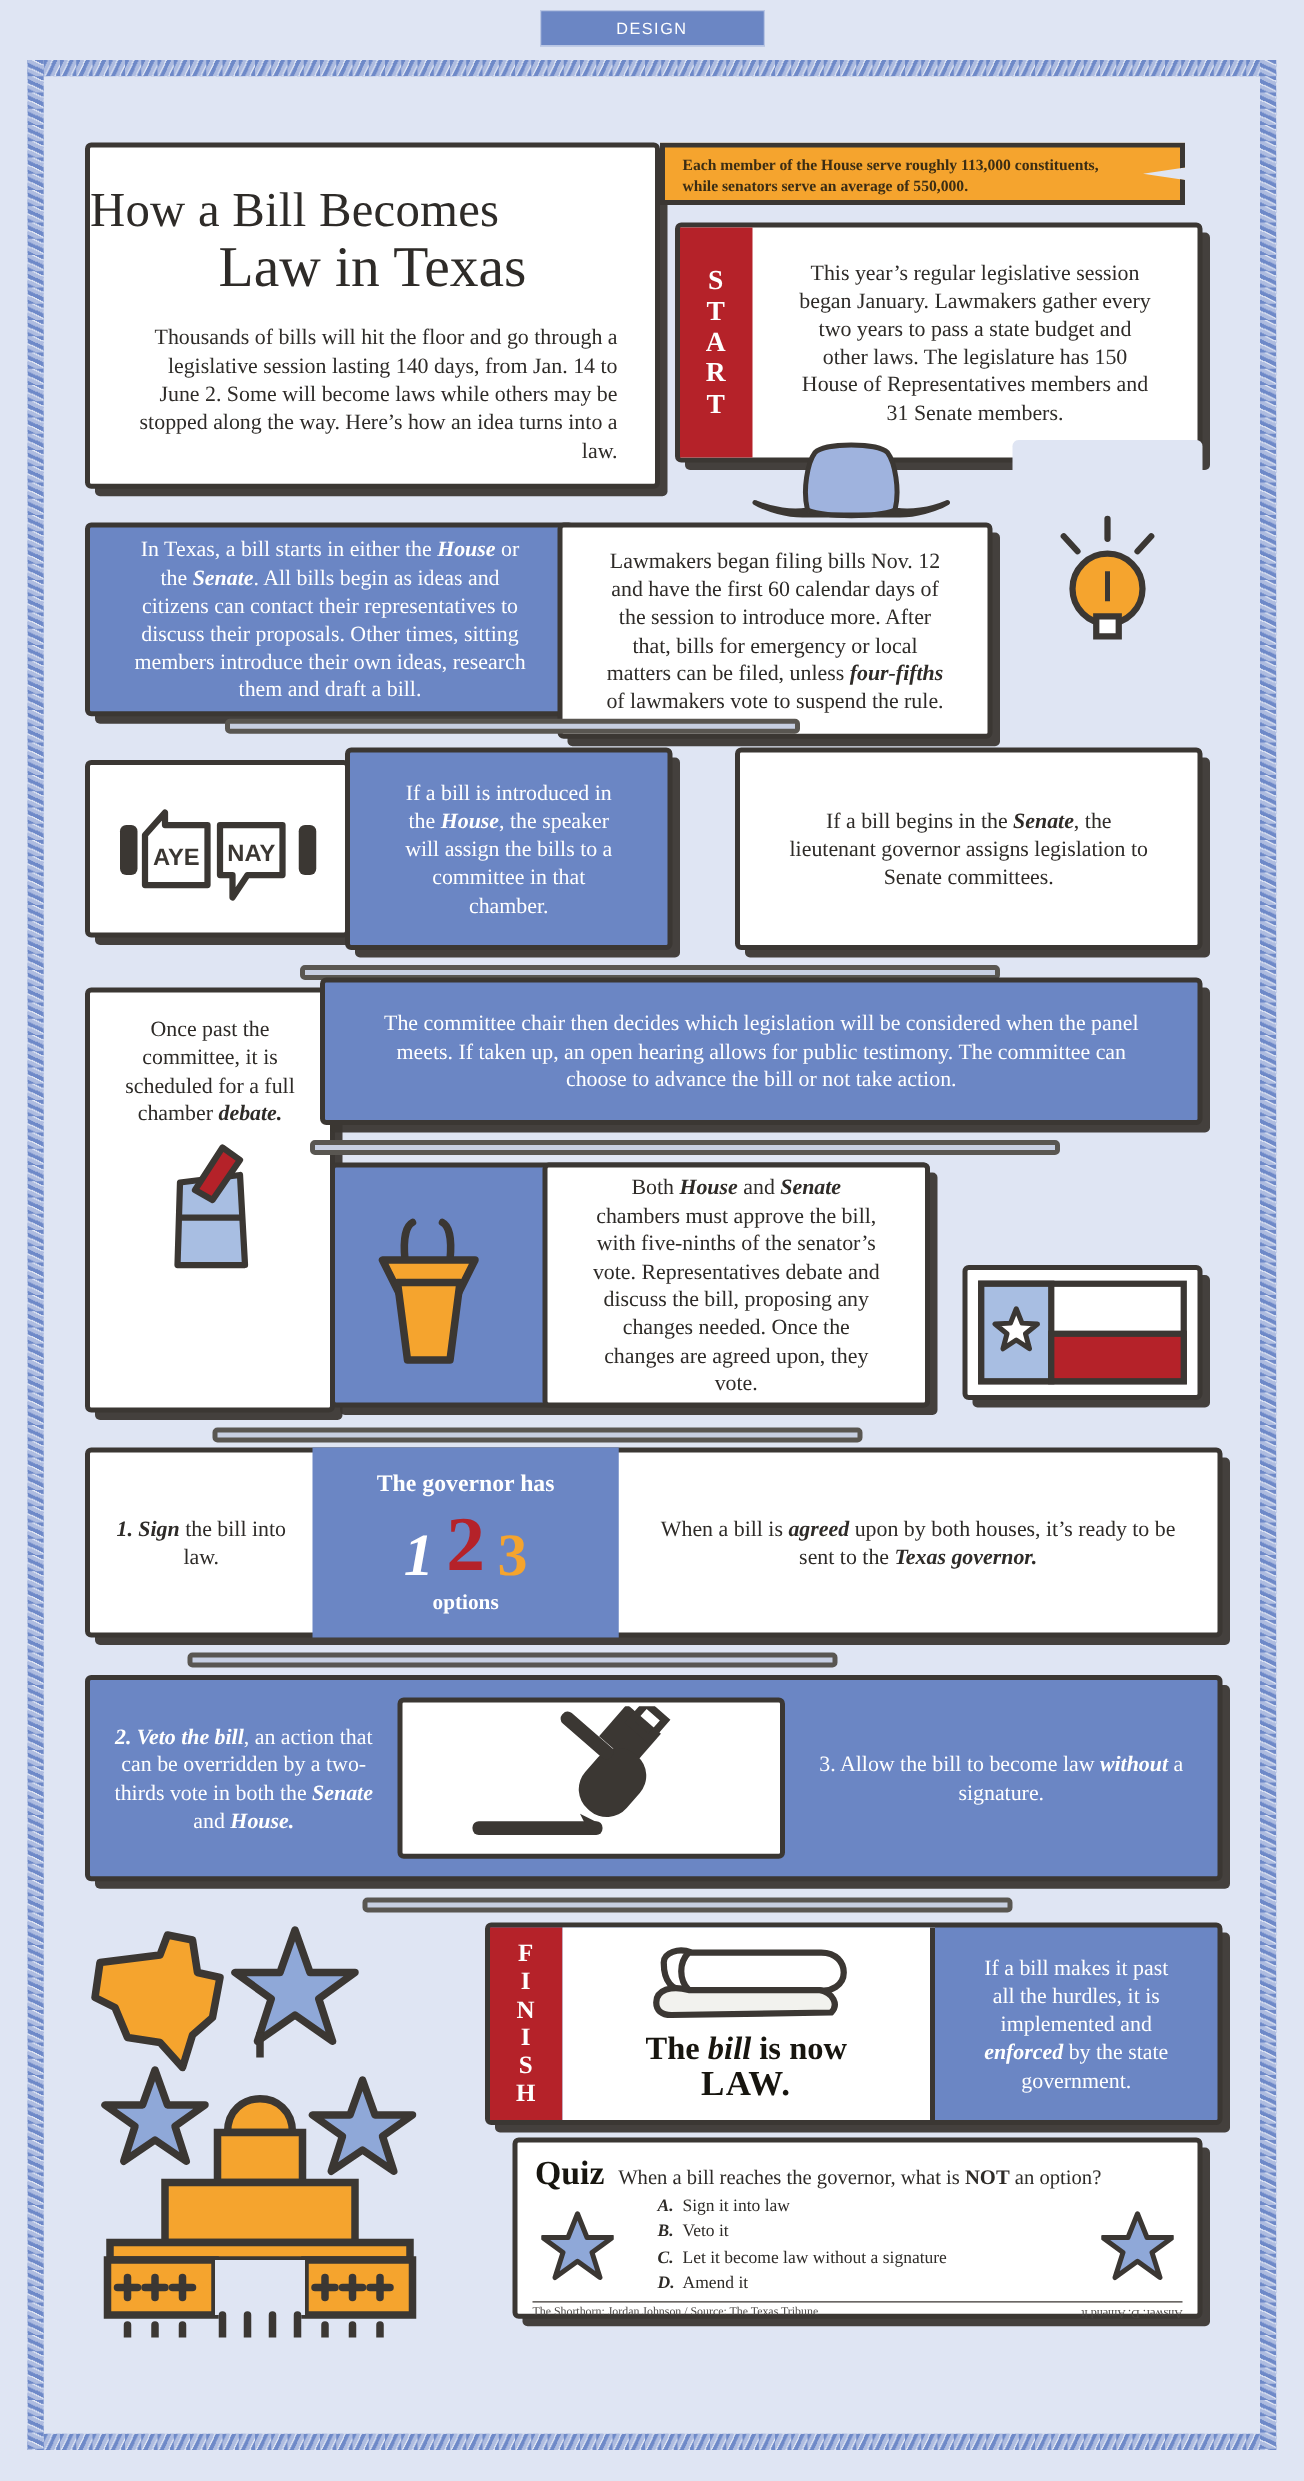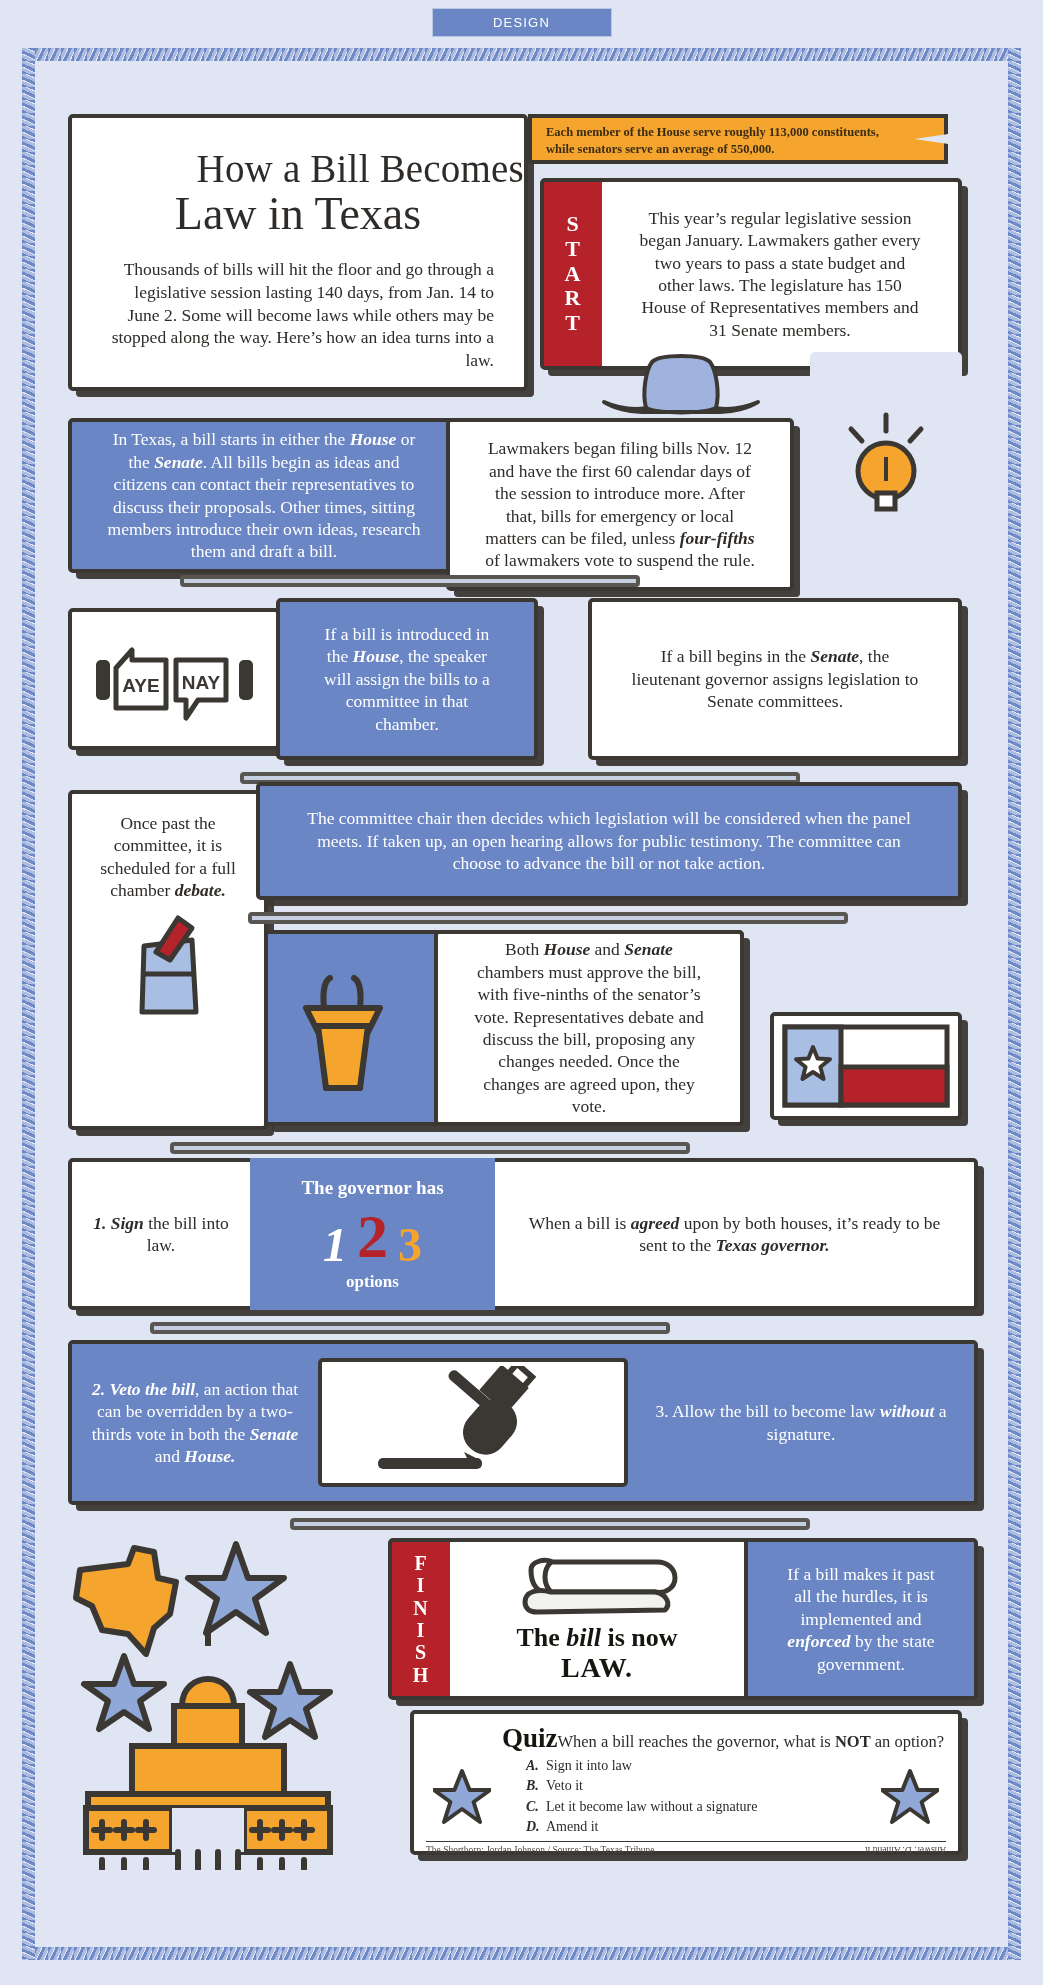--- a/index.html
+++ b/index.html
@@ -39,21 +39,21 @@
   .white { background: #ffffff; }
   .blue  { background: #6b86c4; color: #ffffff; }
   .shadow { box-shadow: 7px 7px 0 -1px rgba(59,55,51,0.95); }
 
   .txt { font-size: 17.5px; line-height: 1.28; text-align: center; color: #2e2b28; }
   .txt.w { color: #ffffff; }
   .txt b, .txt .bi { font-weight: bold; font-style: italic; font-family: "Liberation Serif", serif; }
 
   
   #headline-card { left: 68px; top: 114px; width: 460px; height: 277px; }
-  .head1 { font-size: 39px; letter-spacing: .2px; text-align: right; color: #2e2b28; margin-top: 28px; padding-left: 15px; }
+  .head1 { font-size: 39px; letter-spacing: .2px; text-align: left; color: #2e2b28; margin-top: 28px; }
   .head2 { font-size: 46px; text-align: center; color: #2e2b28; margin-top: -4px; }
   .head-body { margin: 18px 30px 0 30px; font-size: 17.5px; line-height: 1.3; text-align: right; color: #2e2b28; }
 
   
   #fact-banner {
     position: absolute; left: 528px; top: 114px; width: 420px; height: 50px;
     background: #f5a42e; border: 4px solid #3b3733;
     color: #3b2d14; font-family: "Liberation Serif", serif;
     font-weight: bold; font-size: 12.5px; line-height: 1.35;
     padding: 6px 34px 0 14px;
@@ -379,21 +379,21 @@
       <div style="font-size:28px;font-weight:bold;color:#17150f;letter-spacing:1px;">LAW.</div>
     </div>
     <div class="pad" style="flex:1;">
         <div class="txt w">
       <span>If a bill makes it past all the hurdles, it is implemented and </span><b>enforced</b><span> by the state government.</span>
     </div>
       </div>
   </div>
 
   <div class="card white shadow" id="quiz-card">
-    <div style="display:flex;align-items:flex-start;padding:9px 14px 0 14px;gap:0;justify-content:flex-end;">
+    <div style="display:flex;align-items:flex-start;padding:9px 14px 0 14px;gap:11px;">
       <span class="quiz-word">Quiz</span>
       <span class="quiz-q" style="padding-top:9px;">
         <span>When a bill reaches the governor, what is </span><b>NOT</b><span> an option?</span>
       </span>
     </div>
     <div style="display:flex;align-items:center;padding:2px 12px 0 12px;">
       <div style="flex:0 0 72px;display:flex;justify-content:center;">
         <svg width="58" height="58" viewBox="0 0 58 58">
           <path d="M29 3 L36.6 22 L57 22 L40.6 34 L47 54 L29 41 L11 54 L17.4 34 L1 22 L21.4 22 Z" fill="#8fa8d8" stroke="#3b3733" stroke-width="4" stroke-linejoin="round"></path>
         </svg>

